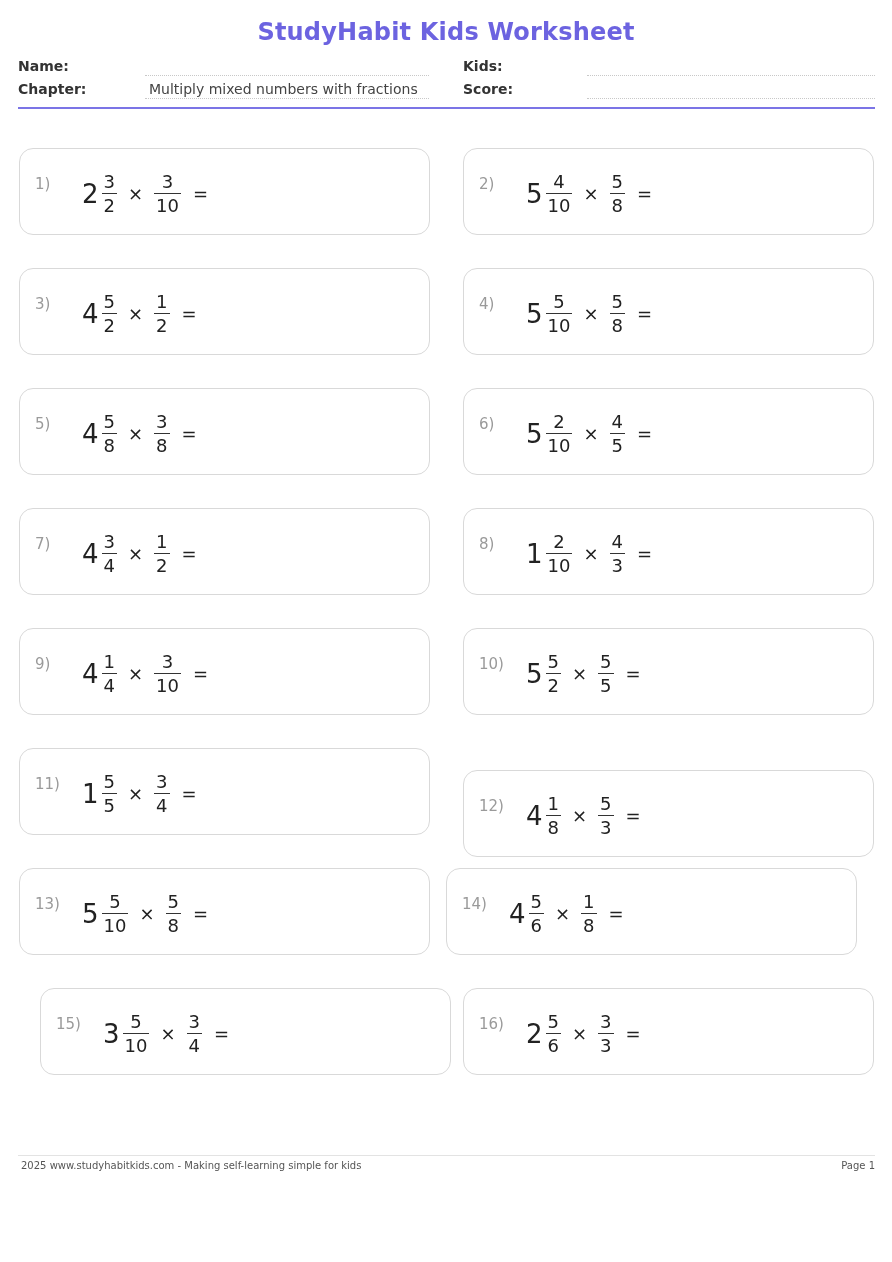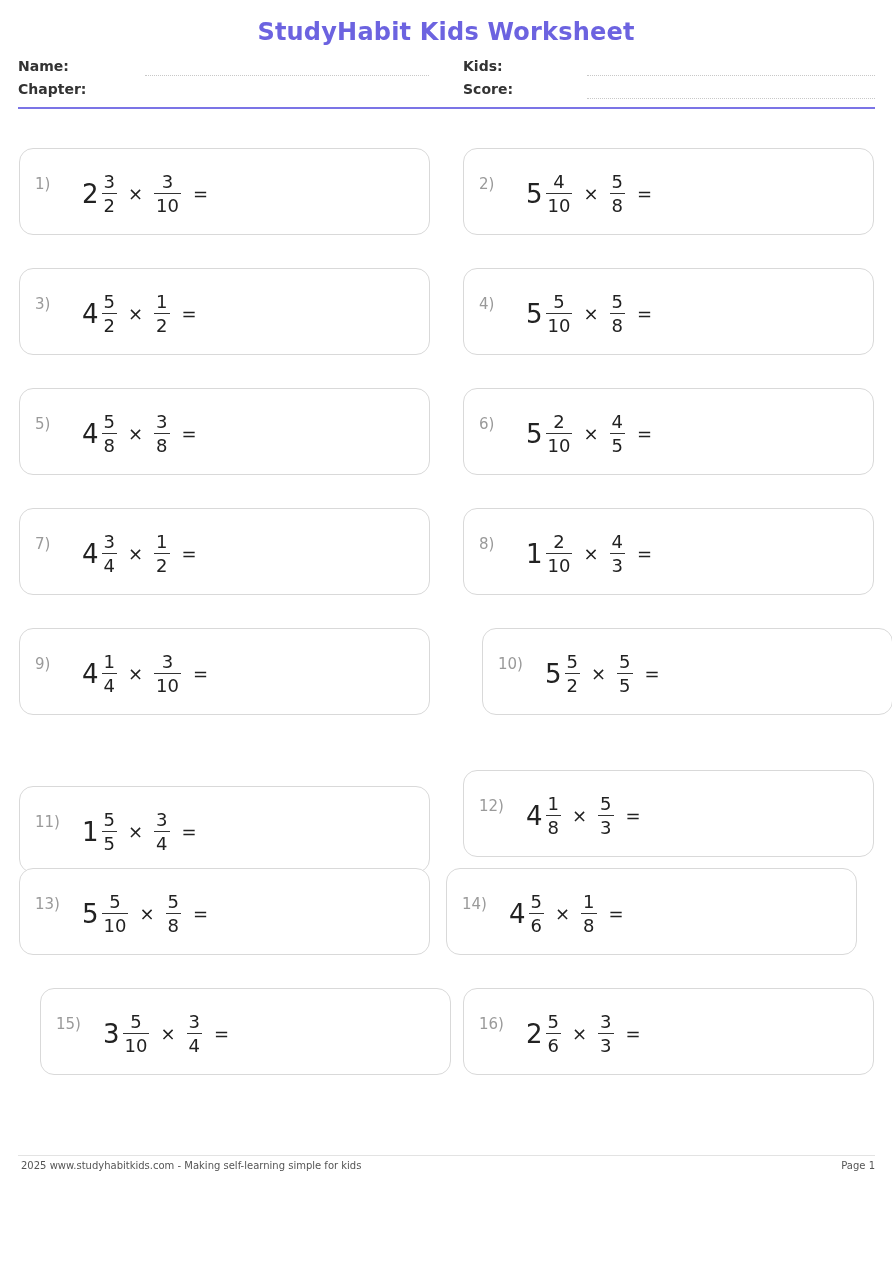--- a/index.html
+++ b/index.html
@@ -147,20 +147,21 @@
 
 <div class="meta-row" style="top:56px;">
   <span class="meta-label" style="left:0;">Name:</span>
   <span class="meta-field" style="left:127px;width:284px;"></span>
   <span class="meta-label" style="left:445px;">Kids:</span>
   <span class="meta-field" style="left:569px;width:288px;"></span>
 </div>
 
 <div class="meta-row" style="top:79px;">
   <span class="meta-label" style="left:0;">Chapter:</span>
+  <span class="meta-field" style="left:127px;width:284px;">Multiply mixed numbers with fractions</span>
   <span class="meta-label" style="left:445px;">Score:</span>
   <span class="meta-field" style="left:569px;width:288px;"></span>
 </div>
 
 <div class="header-rule"></div>
 
 <div id="problems-grid">
     <div class="card" style="left: 19px; top: 148px;">
       <span class="qnum">1)</span>
       <div class="expr">
@@ -325,40 +326,40 @@
         <span class="op">×</span>
         <span class="frac">
           <span class="num">3</span>
           <span class="bar"></span>
           <span class="den">10</span>
         </span>
         <span class="eq">=</span>
       </div>
       <span style="position:absolute;left:220px;top:20px;width:170px;height:50px;"></span>
     </div>
-    <div class="card" style="left: 482px; top: 628px; text-decoration: underline;">
+    <div class="card" style="left: 463px; top: 628px; text-decoration: underline;">
       <span class="qnum">10)</span>
       <div class="expr">
         <span class="whole">5</span>
         <span class="frac">
           <span class="num">5</span>
           <span class="bar"></span>
           <span class="den">2</span>
         </span>
         <span class="op">×</span>
         <span class="frac">
           <span class="num">5</span>
           <span class="bar"></span>
           <span class="den">5</span>
         </span>
         <span class="eq">=</span>
       </div>
       <span style="position:absolute;left:220px;top:20px;width:170px;height:50px;"></span>
     </div>
-    <div class="card" style="left: 19px; top: 786px; text-decoration: underline;">
+    <div class="card" style="left: 19px; top: 748px; text-decoration: underline;">
       <span class="qnum">11)</span>
       <div class="expr">
         <span class="whole">1</span>
         <span class="frac">
           <span class="num">5</span>
           <span class="bar"></span>
           <span class="den">5</span>
         </span>
         <span class="op">×</span>
         <span class="frac">

